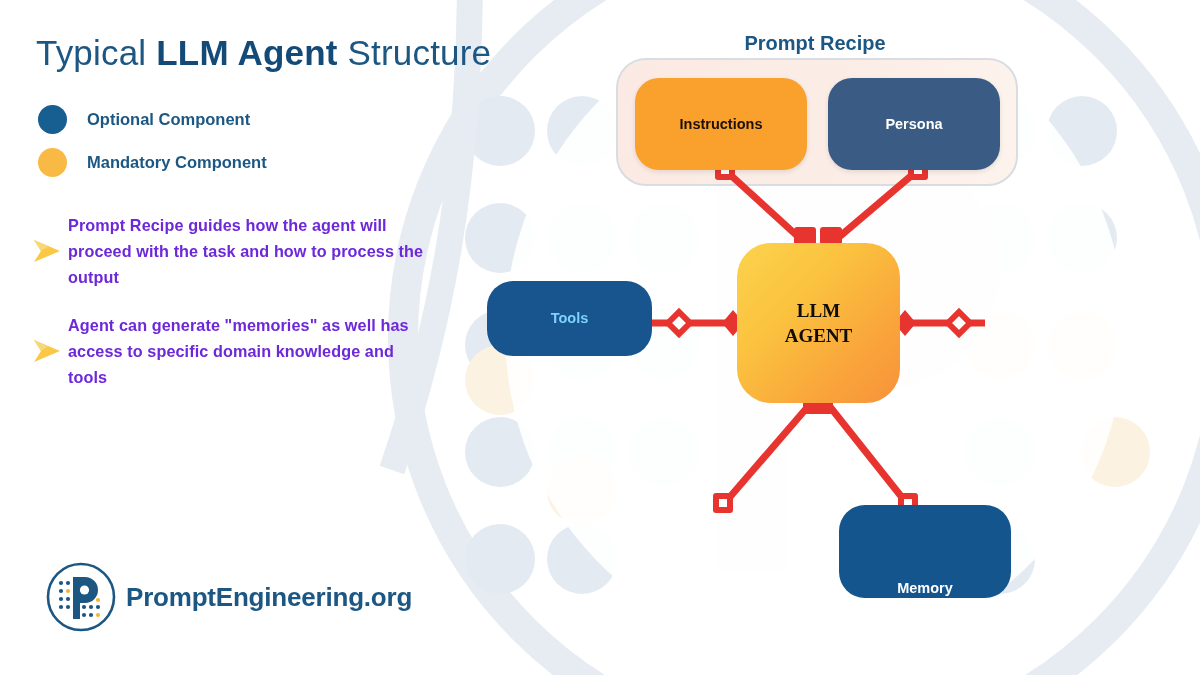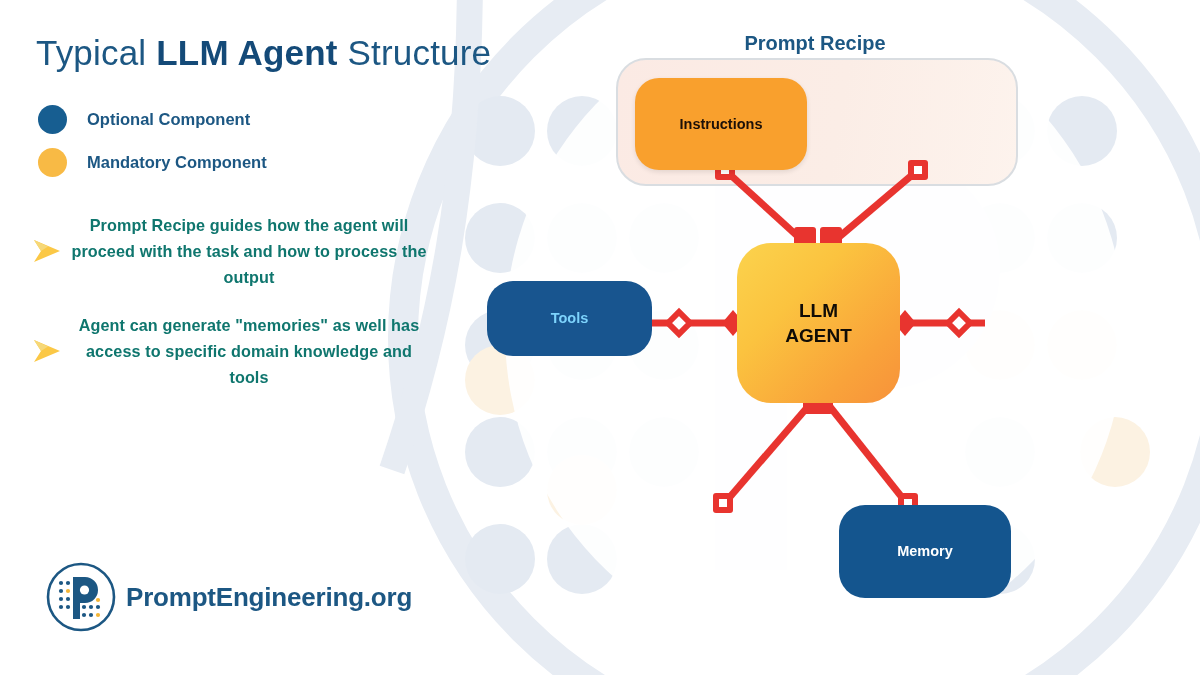--- a/index.html
+++ b/index.html
@@ -9,42 +9,42 @@
     font-family: "Liberation Sans", sans-serif;
     overflow: hidden;
     position: relative;
   }
   #canvas { position: absolute; inset: 0; width: 1200px; height: 675px; }
 
   
   .bg-layer { position: absolute; inset: 0; pointer-events: none; }
 
   
-  .left-panel { position: absolute; left: 0; top: 0; width: 460px; height: 675px; text-align: center; }
+  .left-panel { position: absolute; left: 0; top: 0; width: 460px; height: 675px; }
 
   .page-title {
     position: absolute; left: 36px; top: 33px;
     font-size: 35px; color: #1c5783; letter-spacing: .2px;
     white-space: nowrap;
   }
   .page-title .b { font-weight: 700; color: #144a78; }
 
   .legend { position: absolute; left: 38px; top: 103px; }
   .legend-row { display: flex; align-items: center; height: 32px; margin-bottom: 11px; }
   .legend-dot { width: 29px; height: 29px; border-radius: 50%; flex: 0 0 auto; }
   .legend-label {
     margin-left: 20px; font-size: 16.5px; font-weight: 700; color: #1c5783;
     white-space: nowrap;
   }
 
   .bullets { position: absolute; left: 30px; top: 212px; width: 400px; }
   .bullet-row { position: relative; display: flex; align-items: center; margin-bottom: 22px; }
   .bullet-arrow { width: 34px; height: 34px; flex: 0 0 auto; margin-right: 4px; }
   .bullet-text {
-    font-size: 16.2px; font-weight: 700; color: #0f766e;
+    font-size: 16.2px; font-weight: 700; color: #6d28d9;
     line-height: 26px; letter-spacing: .1px;
   }
 
   .brand { position: absolute; left: 44px; top: 560px; display: flex; align-items: center; }
   .brand-mark { width: 74px; height: 74px; flex: 0 0 auto; }
   .brand-name {
     margin-left: 8px; font-size: 26px; font-weight: 700; color: #1c5783;
     white-space: nowrap; letter-spacing: -.2px;
   }
 
@@ -63,26 +63,27 @@
   .n-persona { left: 398px; top: 78px; width: 172px; height: 92px;
     background: #3A5C84; color: #ffffff; border-radius: 24px;
     box-shadow: 0 2px 5px rgba(0,0,0,.10); }
   .n-tools { left: 57px; top: 281px; width: 165px; height: 75px;
     background: #18558F; color: #7dd3fc; border-radius: 26px; }
   .n-interface { left: 555px; top: 281px; width: 165px; height: 85px;
     background: #F8BA45; color: #241405; border-radius: 26px; }
   .n-knowledge { left: 202px; top: 505px; width: 172px; height: 93px;
     background: #14558E; color: #ffffff; border-radius: 26px; }
   .n-memory { left: 409px; top: 505px; width: 172px; height: 93px;
-    background: #14558E; color: #ffffff; border-radius: 26px; }
+    background: #14558E; color: #ffffff; border-radius: 26px; align-items: flex-end; }
 
   .n-agent {
     left: 307px; top: 243px; width: 163px; height: 160px;
     border-radius: 34px;
     background: linear-gradient(135deg, #FBD34D 0%, #FBC33F 35%, #F9A33A 75%, #F7923A 100%);
+    font-family: Liberation Serif, serif;
   }
   .n-agent .node-label { font-size: 19px; font-weight: 700; color: #100c06; line-height: 25px; }
 
   .recipe-title {
     position: absolute; left: 0; top: 32px; width: 770px; text-align: center;
     font-size: 20px; font-weight: 700; color: #1c5783;
   }
   .recipe-box {
     position: absolute; left: 186px; top: 58px; width: 402px; height: 128px;
     background: linear-gradient(100deg,#FBEAE4 0%, #FBEDE6 55%, #FDF3ED 100%);
@@ -258,20 +259,23 @@
         <polygon points="238,323 249,312 260,323 249,334" fill="#ffffff" stroke="#E8342F" stroke-width="6"></polygon>
         <polygon points="292,323 303,310 314,323 303,336" fill="#E8342F"></polygon>
         <polygon points="464,323 475,310 486,323 475,336" fill="#E8342F"></polygon>
         <polygon points="518,323 529,312 540,323 529,334" fill="#ffffff" stroke="#E8342F" stroke-width="6"></polygon>
       </g>
     </svg>
 
     <div class="node n-instructions">
       <span class="node-label">Instructions</span>
     </div>
+    <div class="node n-persona">
+      <span class="node-label">Persona</span>
+    </div>
     <div class="node n-tools">
       <span class="node-label">Tools</span>
     </div>
     <div class="node n-memory">
       <span class="node-label">Memory</span>
     </div>
 
     <div class="node n-agent">
       <span class="node-label"><span>LLM</span><br><span>AGENT</span></span>
     </div>

